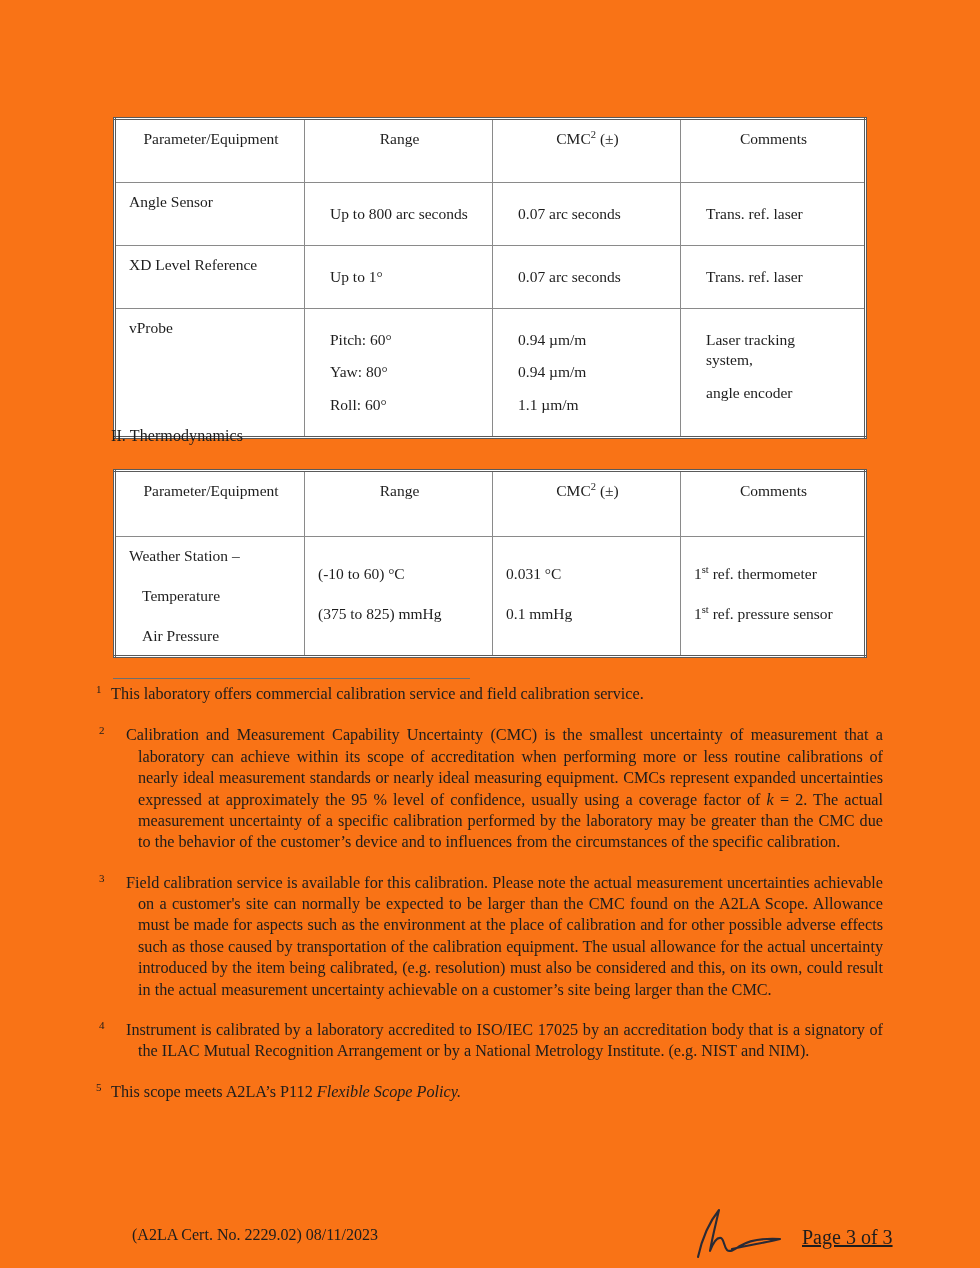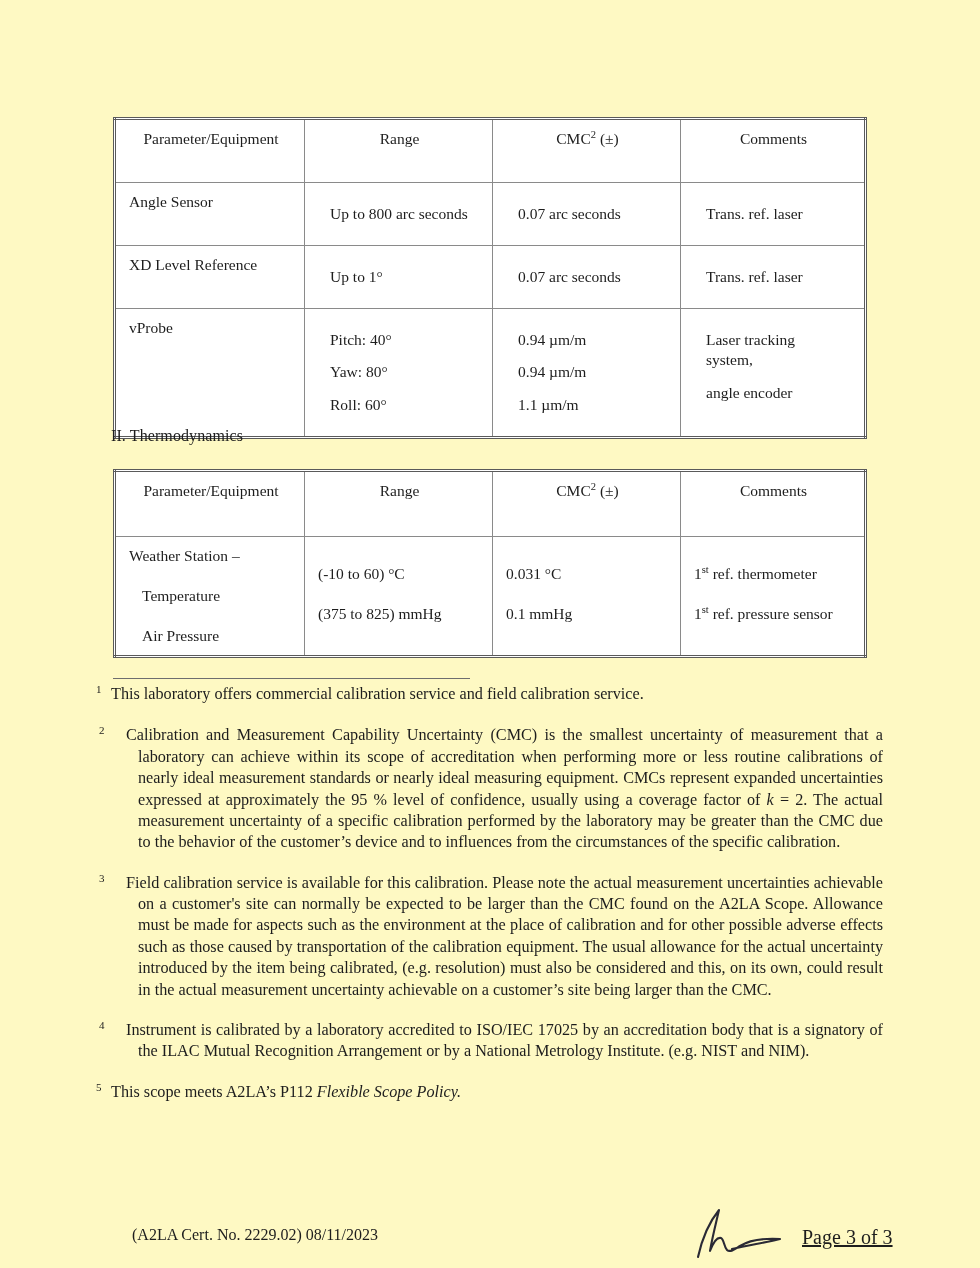--- a/index.html
+++ b/index.html
@@ -15,21 +15,21 @@
     font-family: "Liberation Serif", "DejaVu Serif", serif;
     color: #1a1a1a;
     overflow: hidden;
   }
 
   .page {
     position: absolute;
     left: 0; top: 0;
     width: 980px;
     height: 1268px;
-    background: #fef9c3;
+    background: #f97316;
   }
 
   
   .scope-table {
     position: absolute;
     border-collapse: collapse;
     table-layout: fixed;
     
     border-left: 3px double #5a5a5a;
     border-right: 3px double #5a5a5a;
@@ -215,21 +215,21 @@
         <td class="cell-multi">
           <div>0.07 arc seconds</div>
         </td>
         <td class="cell-multi">
           <div>Trans. ref. laser</div>
         </td>
       </tr>
       <tr class="r-vprobe">
         <td>vProbe</td>
         <td class="cell-multi">
-          <div>Pitch: 40°</div>
+          <div>Pitch: 60°</div>
           <div>Yaw: 80°</div>
           <div>Roll: 60°</div>
         </td>
         <td class="cell-multi">
           <div>0.94 µm/m</div>
           <div>0.94 µm/m</div>
           <div>1.1 µm/m</div>
         </td>
         <td class="cell-multi">
           <div>Laser tracking system,</div>

